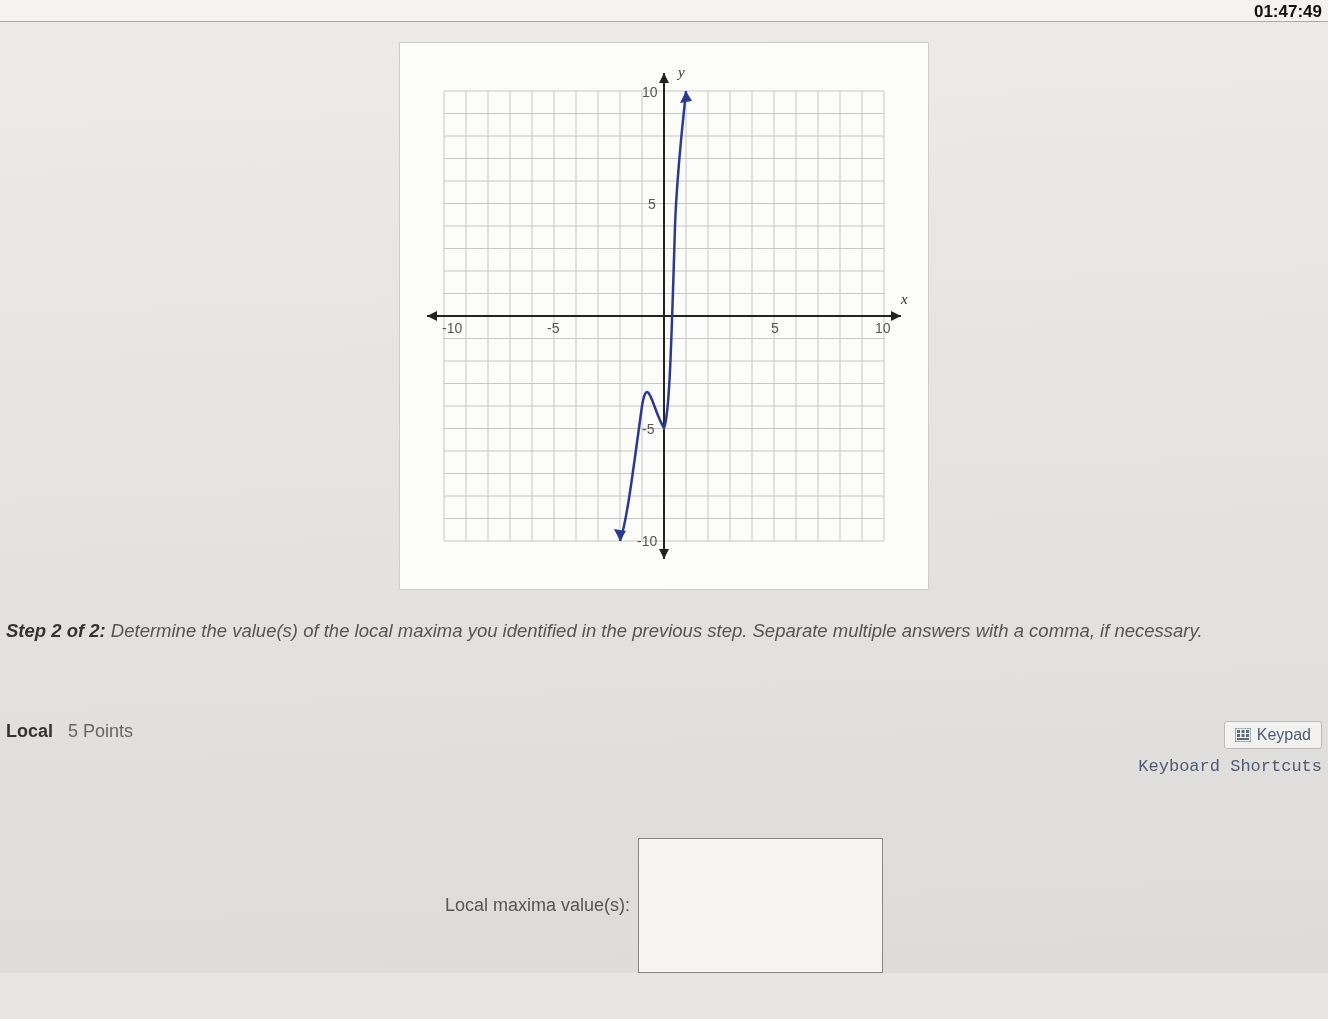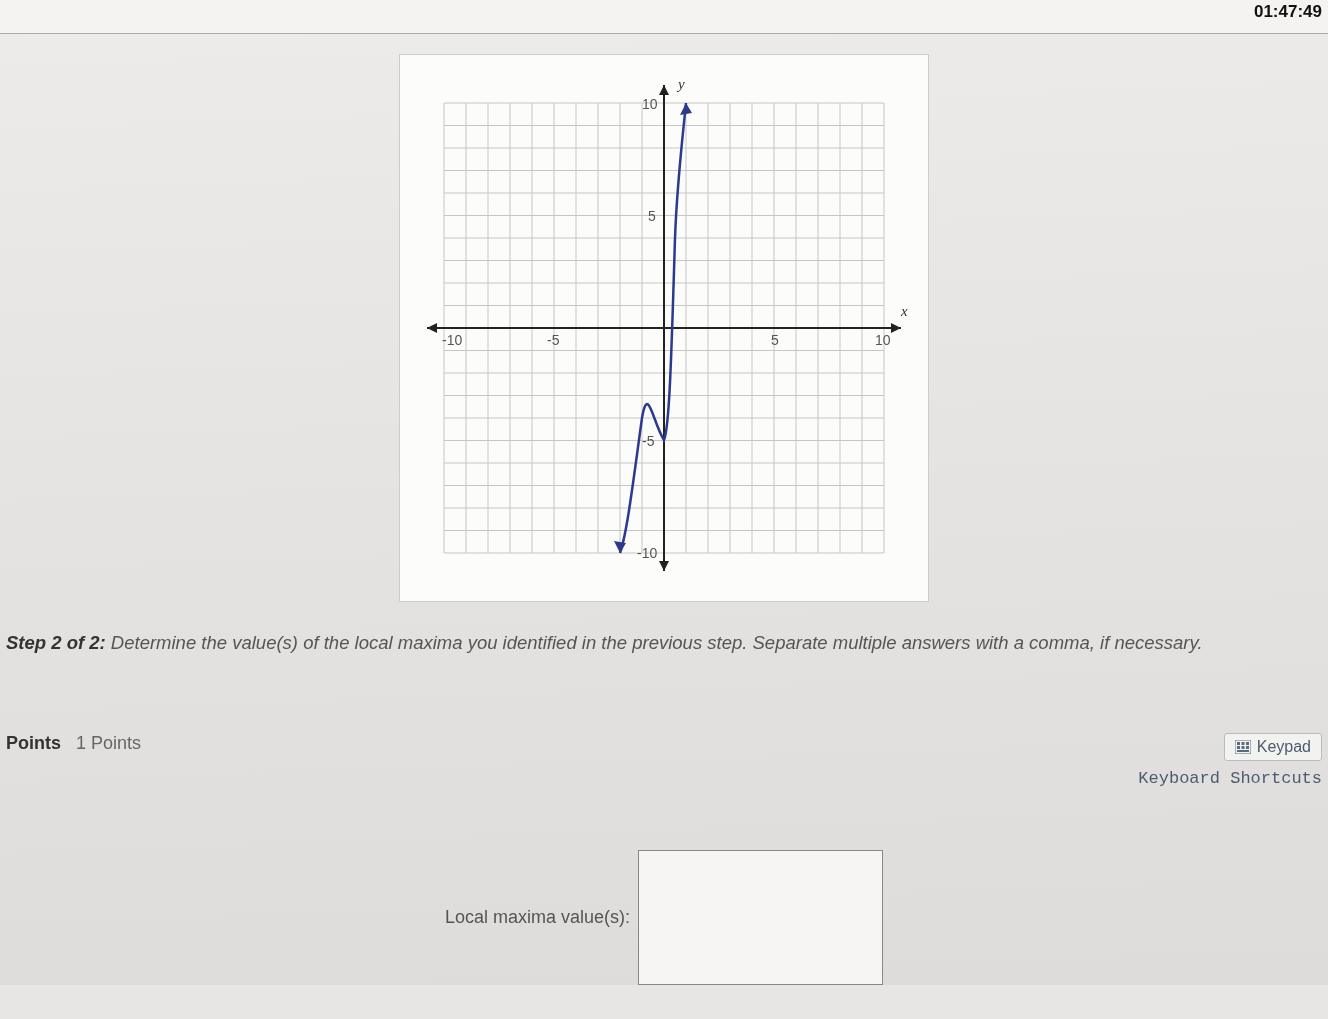--- a/index.html
+++ b/index.html
@@ -5,21 +5,21 @@
   * { box-sizing: border-box; margin: 0; padding: 0; }
   body {
     font-family: -apple-system, BlinkMacSystemFont, "Segoe UI", Arial, sans-serif;
     background: #e8e6e4;
     width: 1328px;
     height: 1019px;
     position: relative;
     color: #444;
   }
   .header-bar {
-    height: 34px;
+    height: 22px;
     background: #f5f3f1;
     border-bottom: 1px solid #aaa;
     position: relative;
   }
   .timer {
     position: absolute;
     right: 6px;
     top: 2px;
     font-weight: 700;
     font-size: 17px;
@@ -200,22 +200,22 @@
     </svg>
   </div>
 
   <div class="instructions">
     <b>Step 2 of 2:</b>
     <span>Determine the value(s) of the local maxima you identified in the previous step. Separate multiple answers with a comma, if necessary.</span>
   </div>
 
   <div class="answer-row">
     <div class="answer-left">
-      <b>Points</b>
-      &nbsp;&nbsp;<span>1 Points</span>
+      <b>Local</b>
+      &nbsp;&nbsp;<span>5 Points</span>
     </div>
     <div class="answer-right">
       <span class="keypad-btn">
         <svg width="16" height="14">
           <rect x="0" y="0" width="16" height="14" fill="none" stroke="#5a6a7f"></rect>
           <rect x="2" y="2" width="3" height="3" fill="#5a6a7f"></rect>
           <rect x="6.5" y="2" width="3" height="3" fill="#5a6a7f"></rect>
           <rect x="11" y="2" width="3" height="3" fill="#5a6a7f"></rect>
           <rect x="2" y="6" width="3" height="3" fill="#5a6a7f"></rect>
           <rect x="6.5" y="6" width="3" height="3" fill="#5a6a7f"></rect>

